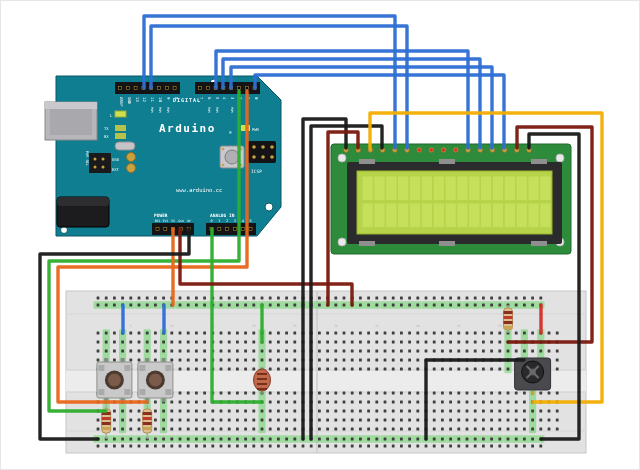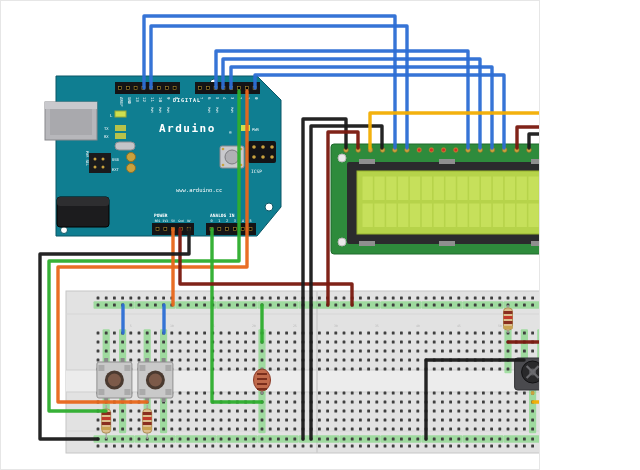--- a/index.html
+++ b/index.html
@@ -1,16 +1,16 @@
 <!DOCTYPE html>
 <html><head>
 <meta charset="utf-8">
 <style>
   html,body{margin:0;padding:0;background:#ffffff;}
-  #stage{position:relative;width:540px;height:470px;background:#ffffff;overflow:hidden;
+  #stage{position:relative;width:640px;height:470px;background:#ffffff;overflow:hidden;
          font-family:"DejaVu Sans",sans-serif;border:1px solid #e6e6e6;box-sizing:border-box;}
   svg{position:absolute;left:0;top:0;}
   .lbl{fill:#ffffff;font-family:"DejaVu Sans Mono",monospace;}
   .dim{fill:#b8b8b8;font-family:"DejaVu Sans Mono",monospace;}
 </style>
 </head>
 <body>
 
 <div id="stage">
   <svg id="scene" width="640" height="470" viewBox="0 0 640 470">

